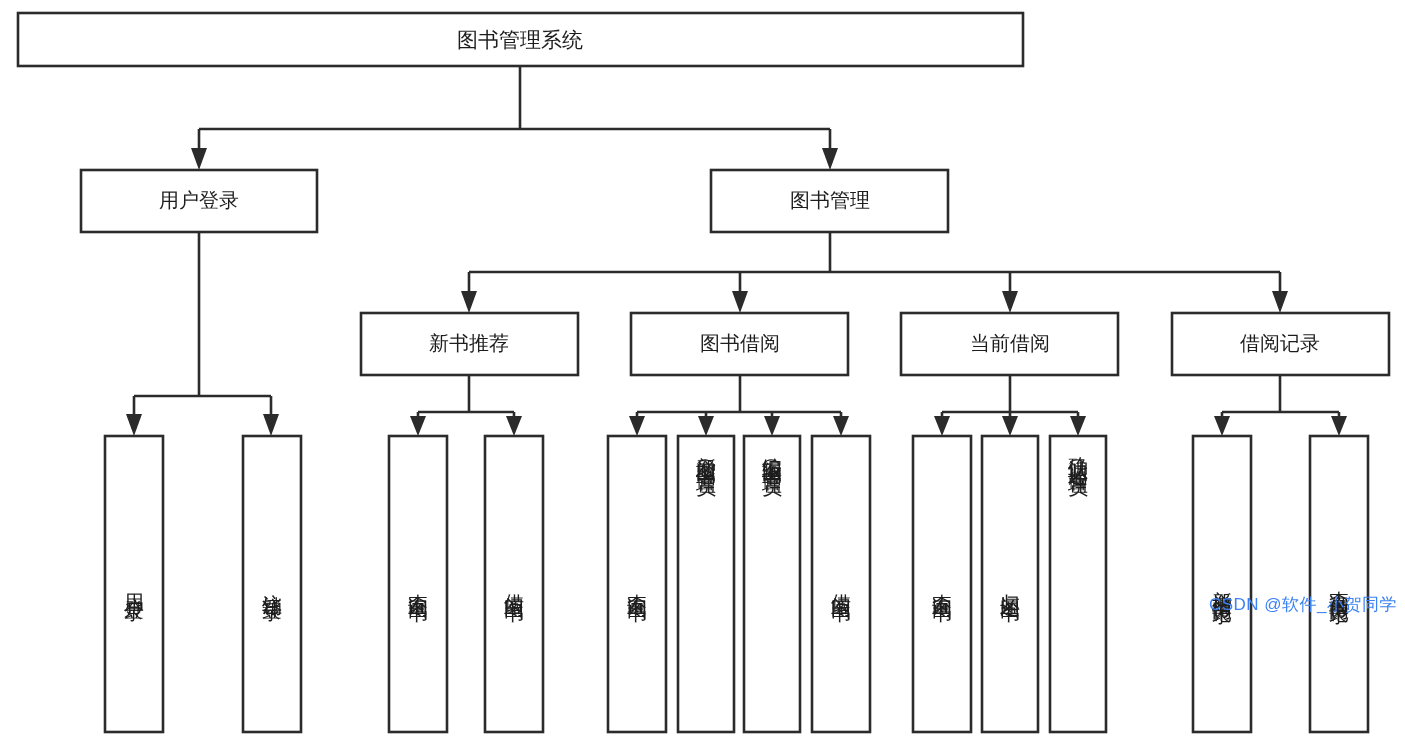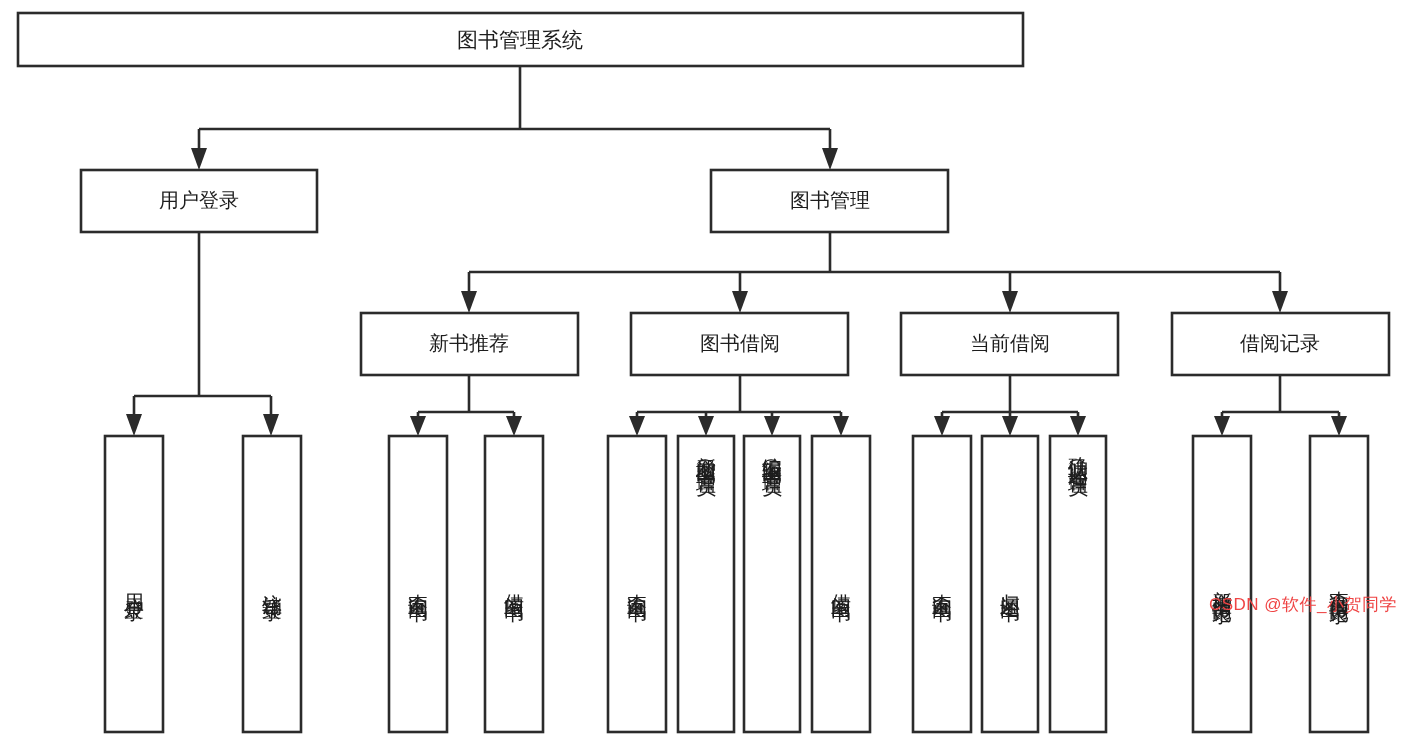--- a/index.html
+++ b/index.html
@@ -72,21 +72,21 @@
     letter-spacing: 3px;
     color: #1d1d1d;
     white-space: nowrap;
   }
   .watermark {
     position: absolute;
     right: 8px;
     bottom: 6px;
     font-family: "Liberation Sans", "DejaVu Sans", sans-serif;
     font-size: 17px;
-    color: #ef4444;
+    color: #3b82f6;
     letter-spacing: 0.5px;
     white-space: nowrap;
   }
 </style>
 </head>
 <body>
 
 <div id="diagram-root">
 
   <svg id="flow" viewBox="0 0 1405 747">

